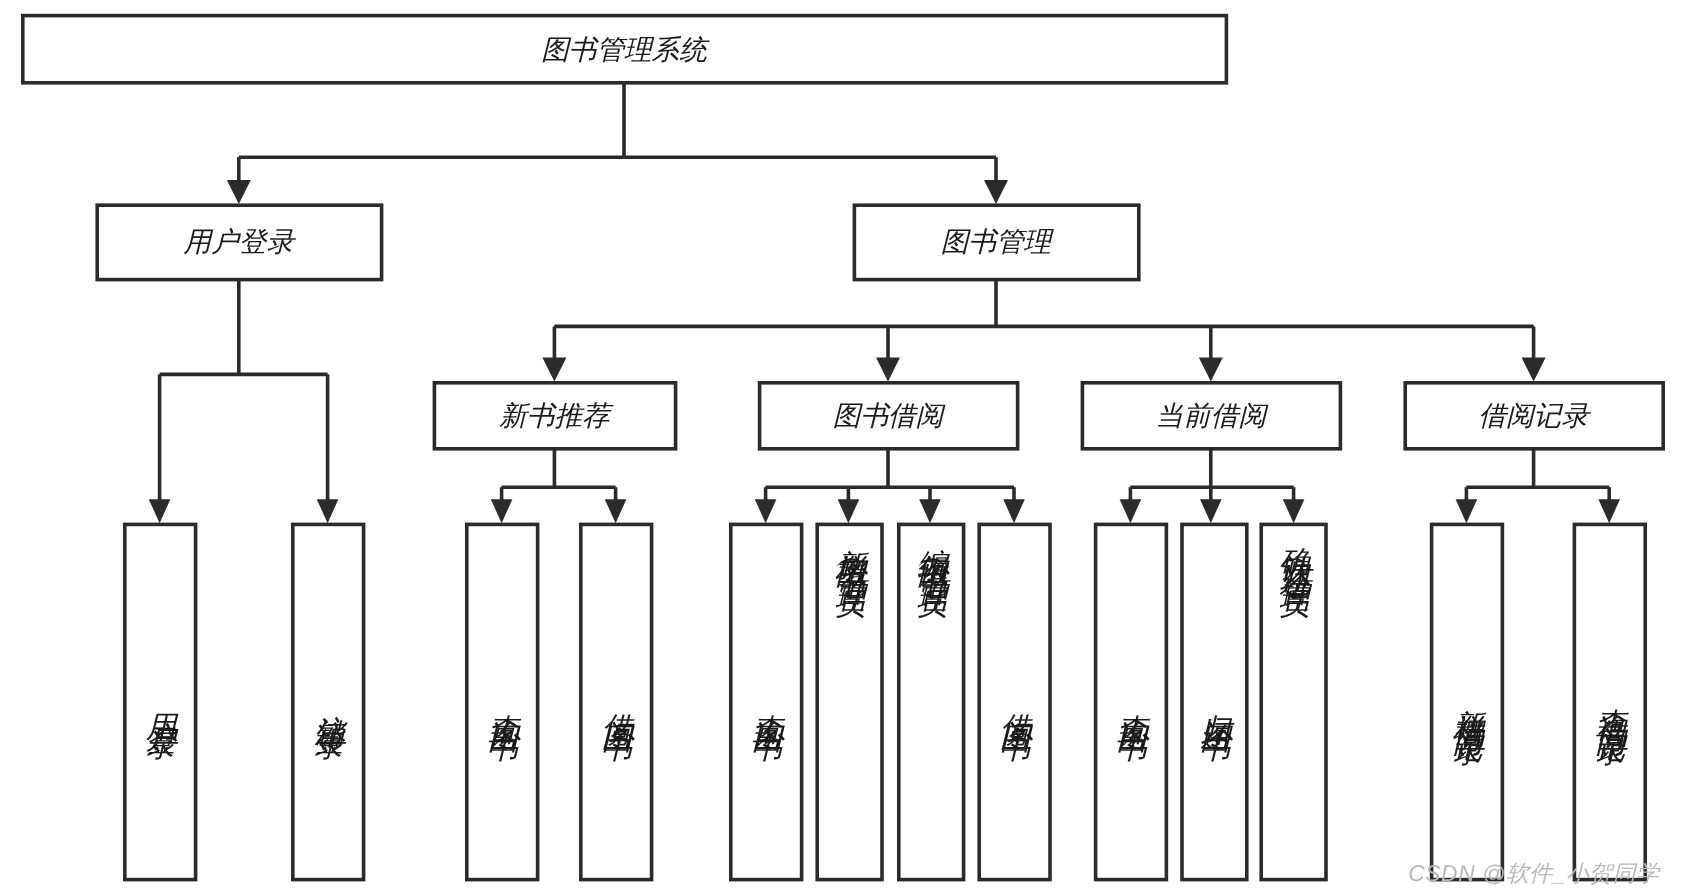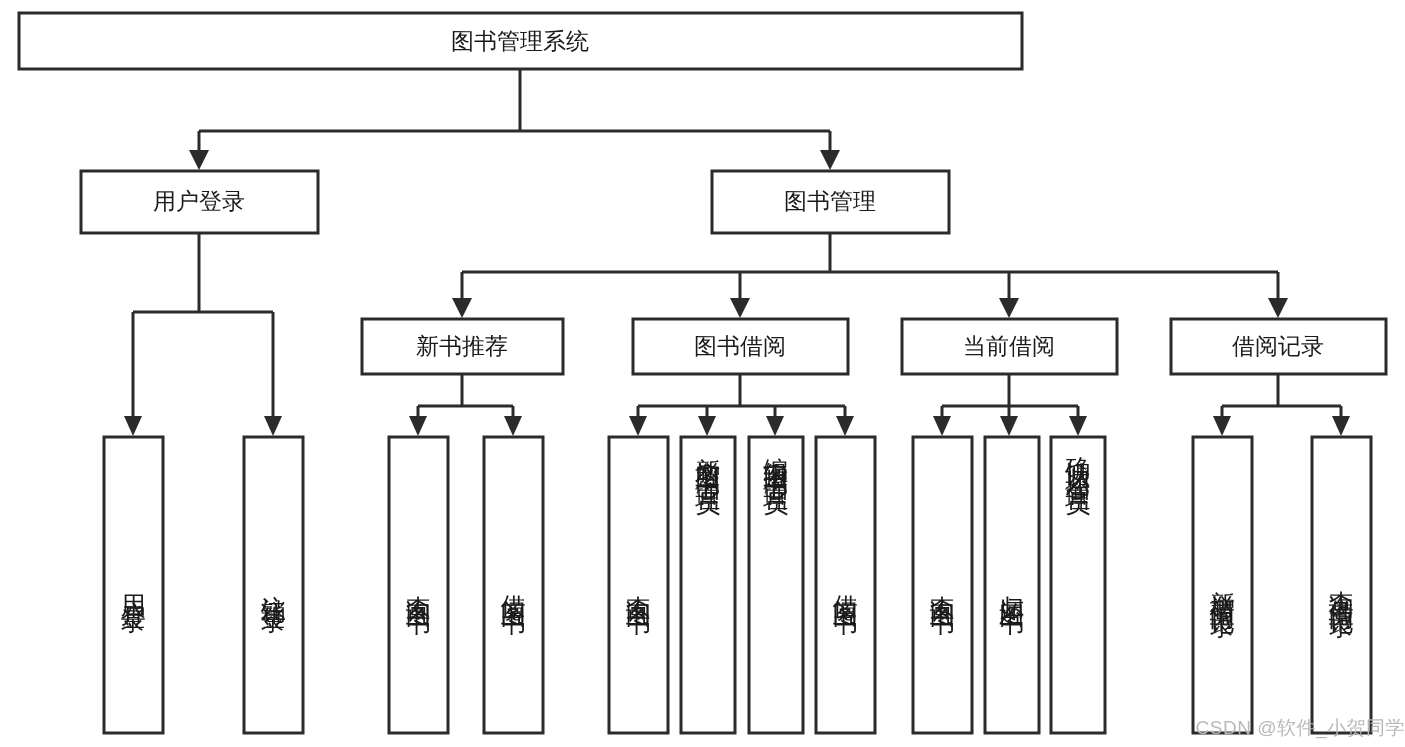--- a/index.html
+++ b/index.html
@@ -10,20 +10,21 @@
   }
   body {
     font-family: "Liberation Sans", "DejaVu Sans", sans-serif;
   }
   #diagram-root {
     position: relative;
     width: 1405px;
     height: 747px;
     background: #ffffff;
     overflow: hidden;
+    font-style: italic;
   }
   svg.diagram-svg {
     position: absolute;
     top: 0;
     left: 0;
     width: 1405px;
     height: 747px;
     display: block;
   }
   .node-rect {
@@ -67,21 +68,21 @@
     text-orientation: upright;
     font-family: "Liberation Sans", "DejaVu Sans", sans-serif;
     font-size: 25px;
     line-height: 1.05;
     letter-spacing: 5px;
     color: #1a1a1a;
     white-space: nowrap;
   }
   .watermark {
     position: absolute;
-    right: 0;
+    right: 22px;
     bottom: 6px;
     font-family: "Liberation Sans", "DejaVu Sans", sans-serif;
     font-size: 19px;
     color: #b9b9b9;
     letter-spacing: 0.5px;
     user-select: none;
   }
 </style>
 </head>
 <body>

